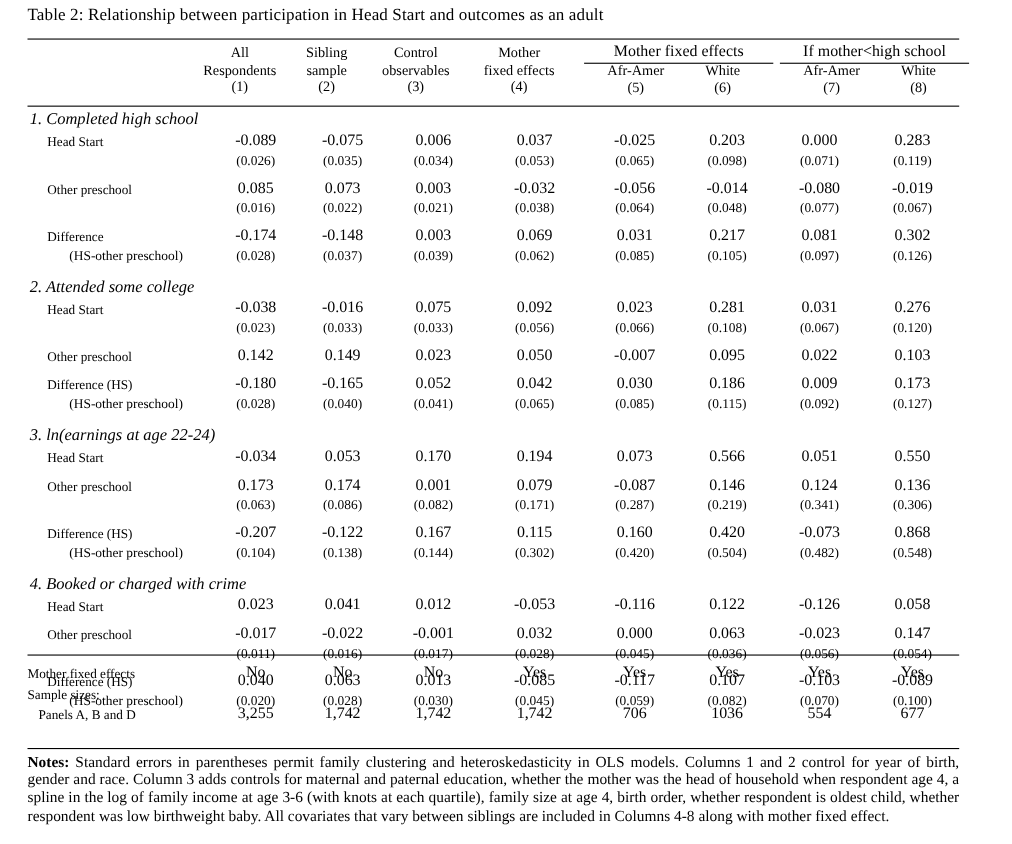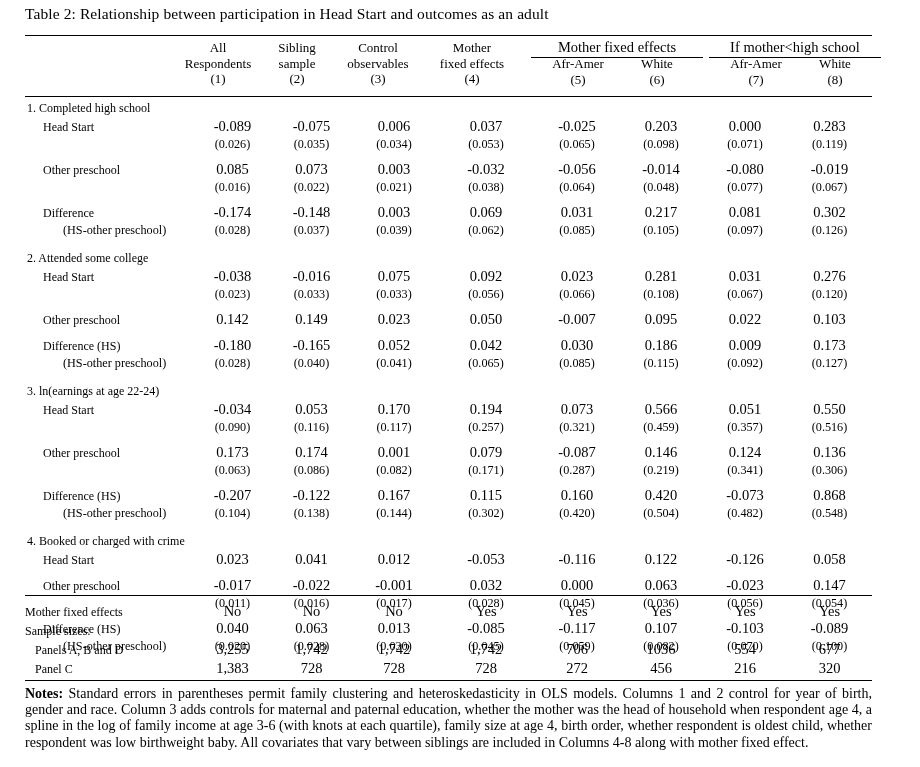--- a/index.html
+++ b/index.html
@@ -96,21 +96,22 @@
   }
   td.num {
     text-align: center;
     font-size: 14.5px;
   }
   td.se {
     text-align: center;
     font-size: 12.2px;
   }
   tr.panel-title td {
-    font-size: 12px;
+    font-style: italic;
+    font-size: 15px;
     padding-top: 2px;
     padding-bottom: 0px;
   }
   tr.coef td      { height: 19px; }
   tr.serow td     { height: 17px; }
   tr.gap td       { height: 7px; }
   tr.panelgap td  { height: 11px; }
   .indent1 { padding-left: 18px !important; }
   .indent2 { padding-left: 38px !important; font-size: 12.2px !important; }
   .panel-lbl { padding-left: 2px !important; }
@@ -368,31 +369,20 @@
         <tr class="coef">
           <td class="lbl indent1">Head Start</td>
           <td class="num">-0.034</td>
           <td class="num">0.053</td>
           <td class="num">0.170</td>
           <td class="num">0.194</td>
           <td class="num">0.073</td>
           <td class="num">0.566</td>
           <td class="num">0.051</td>
           <td class="num">0.550</td>
-        </tr>
-        <tr class="serow">
-          <td class="lbl"></td>
-          <td class="se">(0.090)</td>
-          <td class="se">(0.116)</td>
-          <td class="se">(0.117)</td>
-          <td class="se">(0.257)</td>
-          <td class="se">(0.321)</td>
-          <td class="se">(0.459)</td>
-          <td class="se">(0.357)</td>
-          <td class="se">(0.516)</td>
         </tr>
         <tr class="gap">
           <td colspan="9"></td>
         </tr>
         <tr class="coef">
           <td class="lbl indent1">Other preschool</td>
           <td class="num">0.173</td>
           <td class="num">0.174</td>
           <td class="num">0.001</td>
           <td class="num">0.079</td>
@@ -548,31 +538,20 @@
           <td class="lbl" style="padding-left: 10px;">Panels A, B and D</td>
           <td class="num">3,255</td>
           <td class="num">1,742</td>
           <td class="num">1,742</td>
           <td class="num">1,742</td>
           <td class="num">706</td>
           <td class="num">1036</td>
           <td class="num">554</td>
           <td class="num">677</td>
         </tr>
-        <tr>
-          <td class="lbl" style="padding-left: 10px;">Panel C</td>
-          <td class="num">1,383</td>
-          <td class="num">728</td>
-          <td class="num">728</td>
-          <td class="num">728</td>
-          <td class="num">272</td>
-          <td class="num">456</td>
-          <td class="num">216</td>
-          <td class="num">320</td>
-        </tr>
       </tbody>
   </table>
 
   <div class="rule" id="rule-bottom"></div>
 
   <div class="notes">
     <b>Notes:</b><span> Standard errors in parentheses permit family clustering and heteroskedasticity in OLS models.  Columns 1 and 2 control for year of birth, gender and race.  Column 3 adds controls for maternal and paternal education, whether the mother was the head of household when respondent age 4, a spline in the log of family income at age 3-6 (with knots at each quartile), family size at age 4, birth order, whether respondent is oldest child, whether respondent was low birthweight baby.  All covariates that vary between siblings are included in Columns 4-8 along with mother fixed effect.</span>
   </div>
 
 </div>

